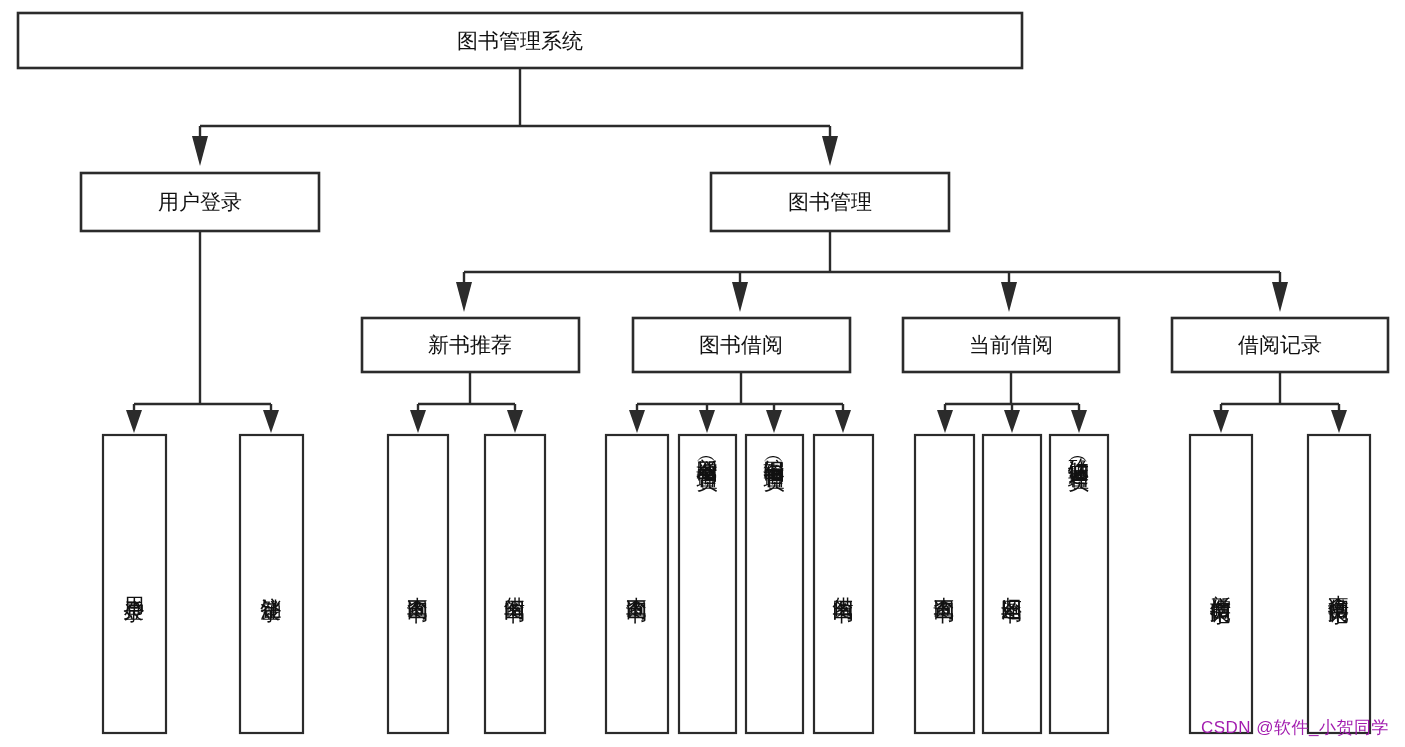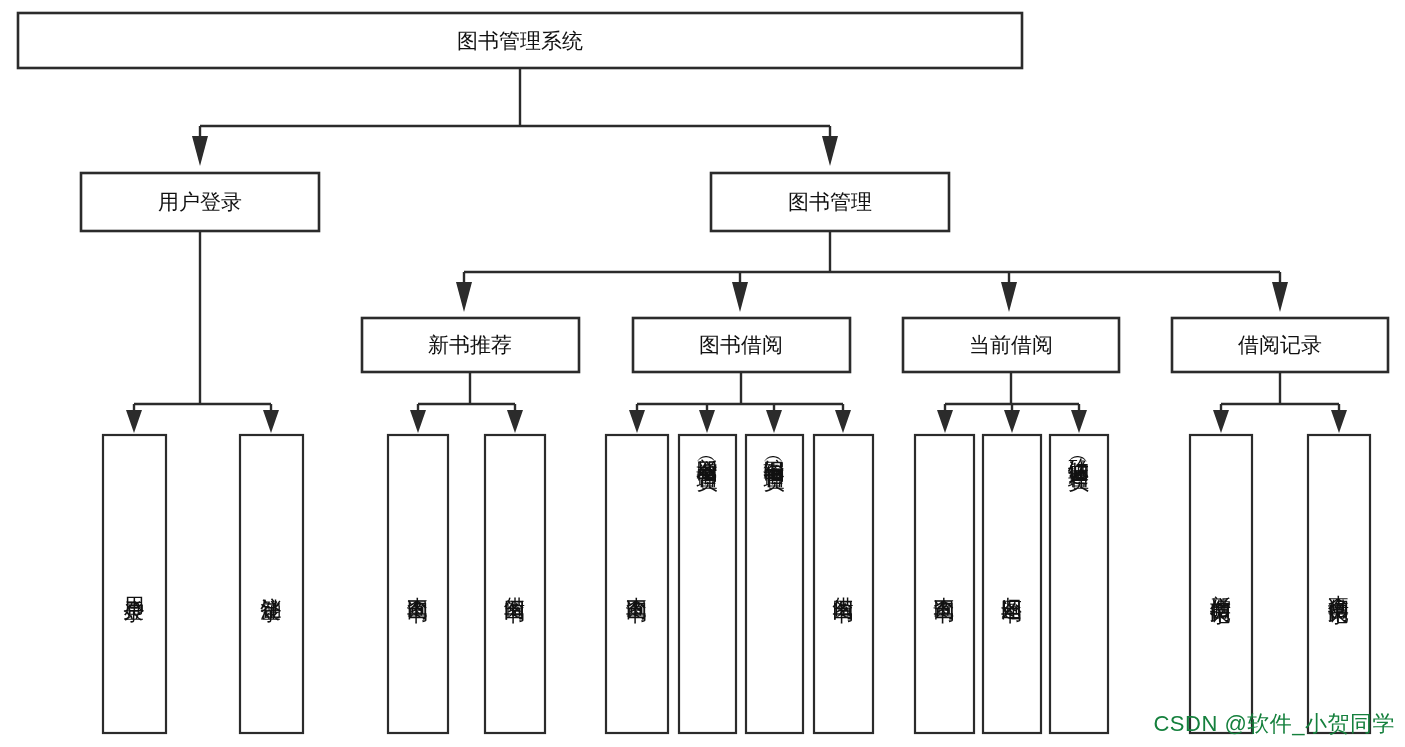--- a/index.html
+++ b/index.html
@@ -63,25 +63,25 @@
     letter-spacing: 2px;
     line-height: 1;
     display: flex;
     align-items: center;
     justify-content: center;
     white-space: nowrap;
     pointer-events: none;
   }
   .watermark {
     position: absolute;
-    right: 10px;
+    right: 16px;
     bottom: 6px;
     font-family: "Liberation Sans", "DejaVu Sans", sans-serif;
-    font-size: 22px;
-    color: #15803d;
+    font-size: 17px;
+    color: #a21caf;
     letter-spacing: 0.5px;
     user-select: none;
   }
 </style>
 </head>
 <body>
 
 <div id="diagram-root">
 
   <svg id="flow" viewBox="0 0 1405 747">

